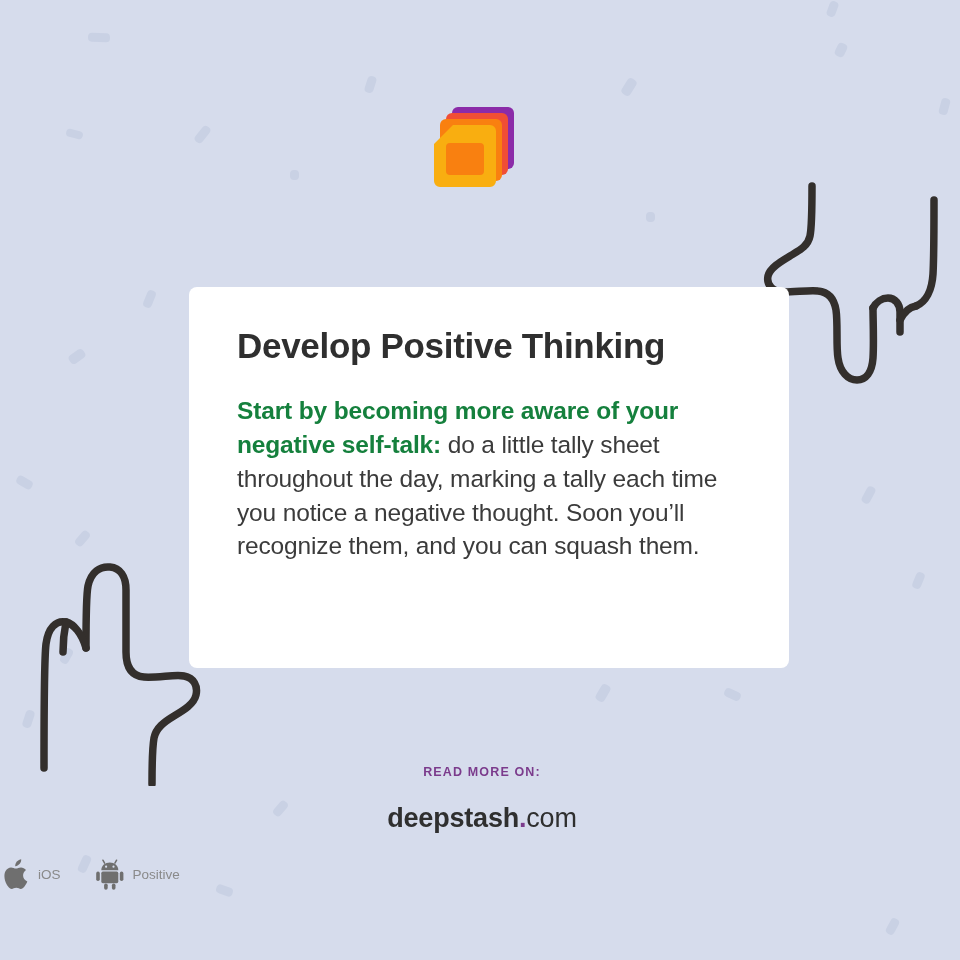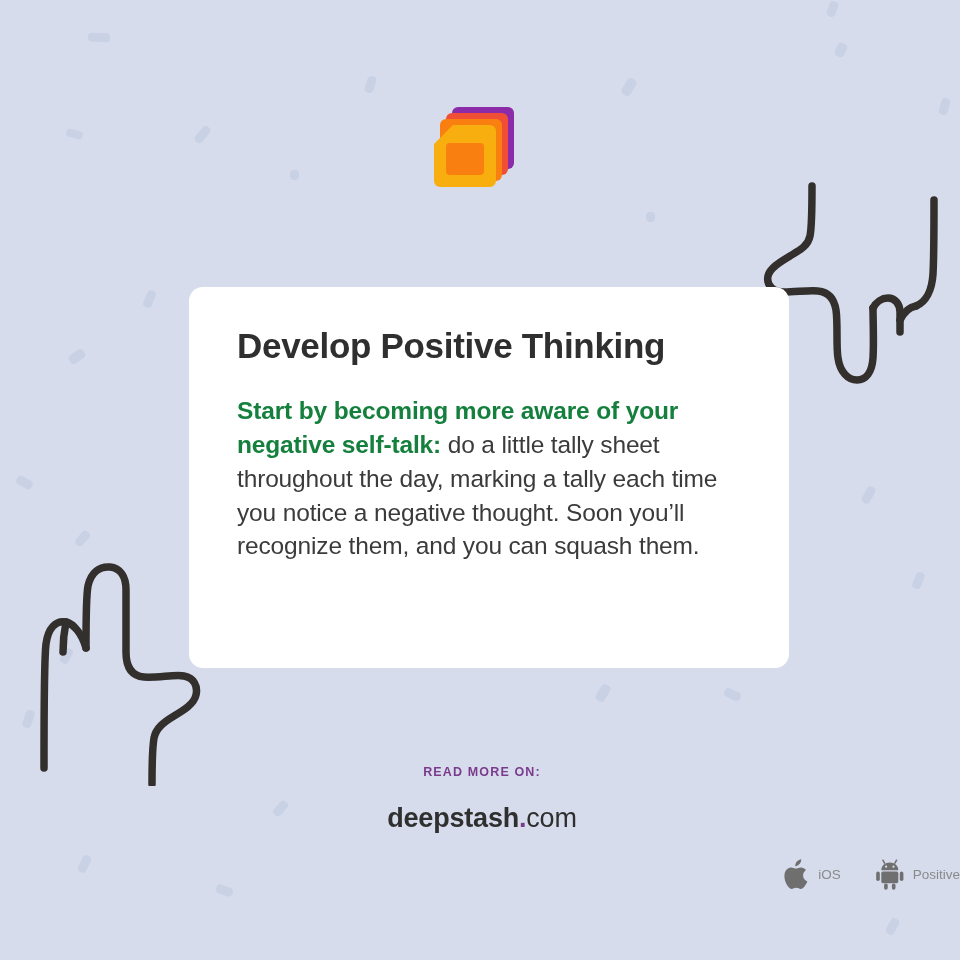--- a/index.html
+++ b/index.html
@@ -50,21 +50,21 @@
   }
 
   
   #card {
     position: absolute;
     left: 189px;
     top: 287px;
     width: 600px;
     height: 381px;
     background: #ffffff;
-    border-radius: 14px;
+    border-radius: 8px;
     box-sizing: border-box;
     padding: 38px 48px 0 48px;
   }
   #card-title {
     margin: 0;
     font-size: 35px;
     font-weight: bold;
     line-height: 1.18;
     color: #2f2f2f;
     letter-spacing: -0.3px;
@@ -102,21 +102,21 @@
     color: #2f2f2f;
     letter-spacing: -0.2px;
   }
   #brand-name { font-weight: bold; }
   #brand-dot  { color: #7b3b8c; font-weight: bold; }
   #brand-tld  { font-weight: normal; }
 
   #store-row {
     margin-top: 25px;
     display: flex;
-    justify-content: flex-end;
+    justify-content: flex-start;
     align-items: center;
     gap: 34px;
   }
   .store-badge {
     display: flex;
     align-items: center;
     gap: 8px;
   }
   .store-label {
     font-size: 13.5px;

